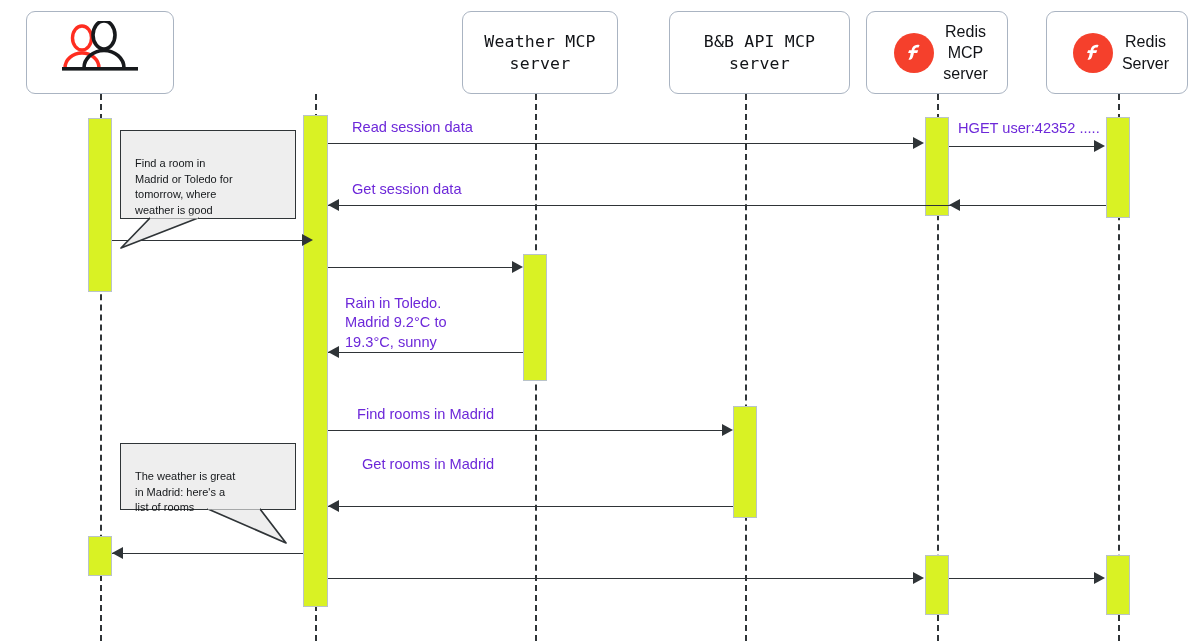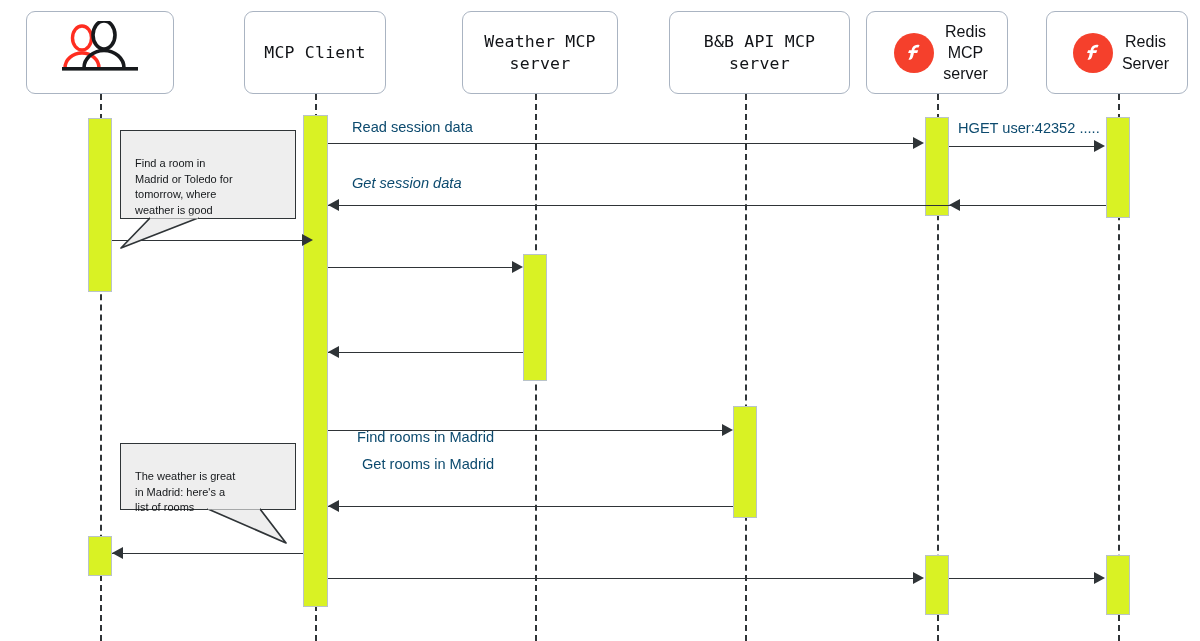--- a/index.html
+++ b/index.html
@@ -26,21 +26,21 @@
   .lifeline{position:absolute;width:0;border-left:2.2px dashed #2f3437;}
   .activation{position:absolute;box-sizing:border-box;
      background:#d9f224;border:1.4px solid #b9c3c9;}
 
   
   .msg-line{position:absolute;height:0;border-top:1.6px solid #2f3437;}
   .arrow-head{position:absolute;width:0;height:0;
      border-top:6px solid transparent;border-bottom:6px solid transparent;}
   .arrow-right{border-left:11px solid #2f3437;}
   .arrow-left{border-right:11px solid #2f3437;}
-  .msg-label{position:absolute;font-size:14.6px;color:#0c4a6e;
+  .msg-label{position:absolute;font-size:14.6px;color:#6d28d9;
      line-height:1.33;white-space:pre-line;font-family:"Liberation Sans", sans-serif;}
 
   
   .bubble{position:absolute;box-sizing:border-box;background:#eeeeee;
      border:1.7px solid #2f3437;padding:10px 8px 9px 14px;
      font-size:11px;line-height:1.40;color:#14171a;white-space:pre-line;}
   .bubble-tail{position:absolute;overflow:visible;}
 </style>
 </head>
 <body>
@@ -52,23 +52,20 @@
       <svg width="96" height="58" viewBox="0 0 96 58" aria-hidden="true">
         <ellipse cx="30" cy="17" rx="9.5" ry="12" fill="none" stroke="#ff2d20" stroke-width="3.4"></ellipse>
         <path d="M13 47 a17 15 0 0 1 34 0" fill="none" stroke="#ff2d20" stroke-width="3.4"></path>
         <ellipse cx="52" cy="14" rx="11" ry="14" fill="none" stroke="#17191c" stroke-width="3.6"></ellipse>
         <path d="M32 47 a20 17.5 0 0 1 40 0" fill="none" stroke="#17191c" stroke-width="3.6"></path>
         <rect x="10" y="46" width="76" height="3.6" fill="#17191c"></rect>
       </svg>
     </span>
   </div>
 
-  <div class="part-box mono" style="left:244px;top:11px;width:142px;height:83px;">
-    <span class="ptitle">MCP Client</span>
-  </div>
 
   <div class="part-box mono" style="left:462px;top:11px;width:156px;height:83px;">
     <span class="ptitle">Weather MCP
 server</span>
   </div>
 
   <div class="part-box mono" style="left:669px;top:11px;width:181px;height:83px;">
     <span class="ptitle">B&amp;B API MCP
 server</span>
   </div>
@@ -114,36 +111,39 @@
   <div class="msg-line" style="left:328px;top:143px;width:586px;"></div>
   <div class="arrow-head arrow-right" style="left:913px;top:137px;"></div>
   <div class="msg-label" style="left:352px;top:118px;">Read session data</div>
 
   <div class="msg-line" style="left:949px;top:146px;width:146px;"></div>
   <div class="arrow-head arrow-right" style="left:1094px;top:140px;"></div>
   <div class="msg-label" style="left:958px;top:119px;">HGET user:42352 .....</div>
 
   <div class="msg-line" style="left:328px;top:205px;width:778px;"></div>
   <div class="arrow-head arrow-left" style="left:328px;top:199px;"></div>
-  <div class="msg-label" style="left:352px;top:174px;font-style:italic;">Get session data</div>
+  <div class="msg-label" style="left:352px;top:180px;">Get session data</div>
 
   <div class="arrow-head arrow-left" style="left:949px;top:199px;"></div>
 
   <div class="msg-line" style="left:112px;top:240px;width:191px;"></div>
   <div class="arrow-head arrow-right" style="left:302px;top:234px;"></div>
 
   <div class="msg-line" style="left:328px;top:267px;width:186px;"></div>
   <div class="arrow-head arrow-right" style="left:512px;top:261px;"></div>
 
   <div class="msg-line" style="left:328px;top:352px;width:195px;"></div>
   <div class="arrow-head arrow-left" style="left:328px;top:346px;"></div>
+  <div class="msg-label" style="left:345px;top:294px;">Rain in Toledo.
+Madrid 9.2°C to
+19.3°C, sunny</div>
 
   <div class="msg-line" style="left:328px;top:430px;width:396px;"></div>
   <div class="arrow-head arrow-right" style="left:722px;top:424px;"></div>
-  <div class="msg-label" style="left:357px;top:428px;">Find rooms in Madrid</div>
+  <div class="msg-label" style="left:357px;top:405px;">Find rooms in Madrid</div>
 
   <div class="msg-line" style="left:328px;top:506px;width:405px;"></div>
   <div class="arrow-head arrow-left" style="left:328px;top:500px;"></div>
   <div class="msg-label" style="left:362px;top:455px;">Get rooms in Madrid</div>
 
   <div class="msg-line" style="left:112px;top:553px;width:191px;"></div>
   <div class="arrow-head arrow-left" style="left:112px;top:547px;"></div>
 
   <div class="msg-line" style="left:328px;top:578px;width:586px;"></div>
   <div class="arrow-head arrow-right" style="left:913px;top:572px;"></div>

